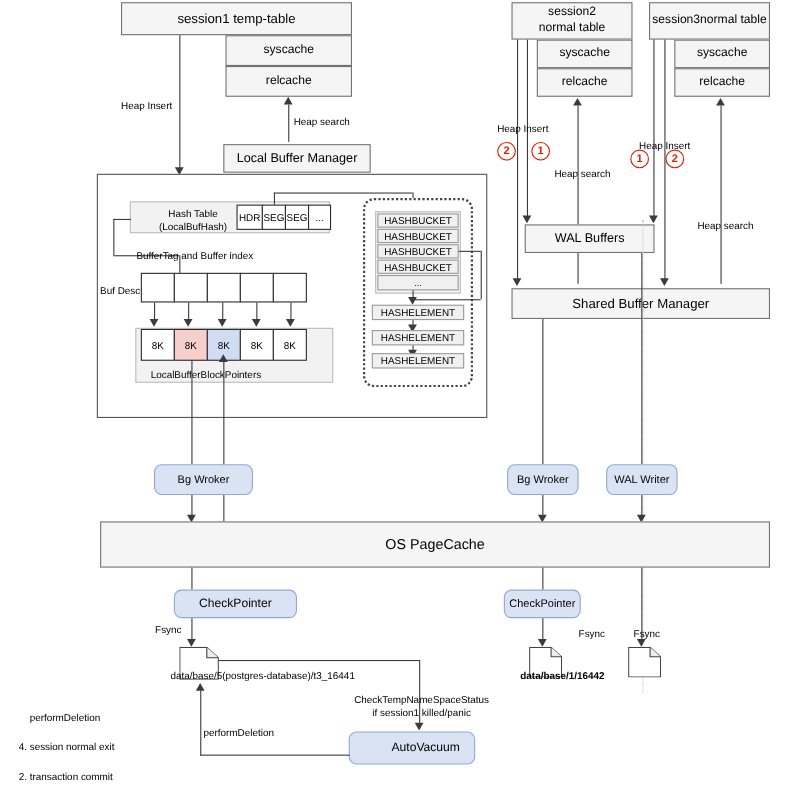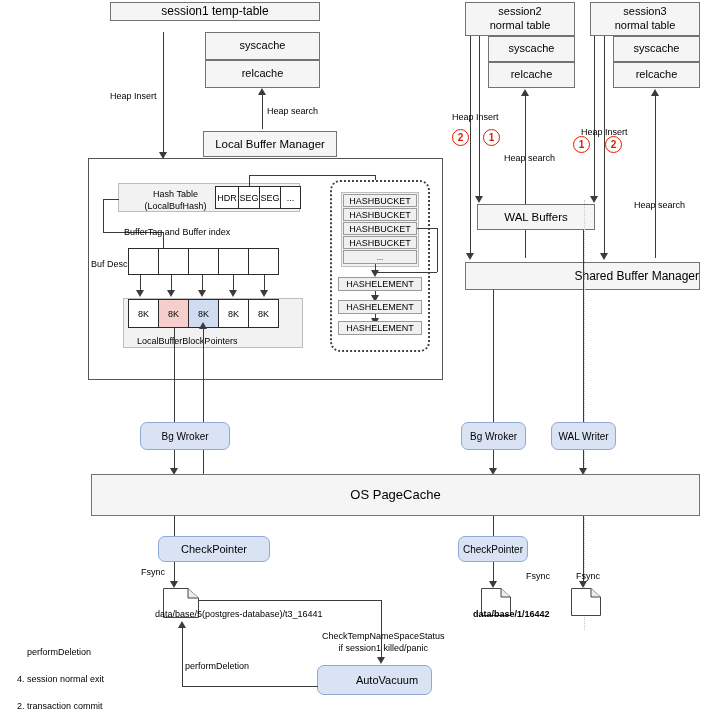--- a/index.html
+++ b/index.html
@@ -90,21 +90,21 @@
   .fileicon{position:absolute;}
   .fileicon svg{display:block;}
 
   .note{position:absolute;font-size:9px;line-height:1.5;white-space:pre;color:#000;}
 </style>
 </head>
 <body>
 
 <div id="canvas">
 
-  <div class="box" style="left:110px;top:2px;width:210px;height:19px;font-size:12px;">
+  <div class="box" style="left:110px;top:2px;width:210px;height:30px;font-size:12px;">
     <span>session1 temp-table</span>
   </div>
   <div class="box" style="left:205px;top:32px;width:115px;height:28px;">
     <span>syscache</span>
   </div>
   <div class="box" style="left:205px;top:60px;width:115px;height:28px;">
     <span>relcache</span>
   </div>
 
   <div class="vline" style="left:163px;top:32px;height:126px;"></div>
@@ -217,21 +217,21 @@
   <div class="vline" style="left:479px;top:36px;height:165px;"></div>
   <div class="arrowdown" style="left:475px;top:196px;"></div>
   <div class="vline" style="left:525px;top:96px;height:162px;"></div>
   <div class="arrowup" style="left:521px;top:89px;"></div>
 
   <div class="lbl" style="left:452px;top:111px;">Heap Insert</div>
   <div class="circnum" style="left:452px;top:129px;">2</div>
   <div class="circnum" style="left:483px;top:129px;">1</div>
   <div class="lbl" style="left:504px;top:152px;">Heap search</div>
 
-  <div class="box" style="left:590px;top:2px;width:110px;height:34px;flex-direction:column;">
+  <div class="box" style="left:590px;top:2px;width:110px;height:34px;">
     <span>session3</span>
     <span>normal table</span>
   </div>
   <div class="box" style="left:613px;top:36px;width:87px;height:26px;">
     <span>syscache</span>
   </div>
   <div class="box" style="left:613px;top:62px;width:87px;height:26px;">
     <span>relcache</span>
   </div>
 
@@ -243,21 +243,21 @@
   <div class="arrowup" style="left:651px;top:89px;"></div>
 
   <div class="lbl" style="left:581px;top:126px;">Heap Insert</div>
   <div class="circnum" style="left:573px;top:136px;">1</div>
   <div class="circnum" style="left:605px;top:136px;">2</div>
   <div class="lbl" style="left:634px;top:199px;">Heap search</div>
 
   <div class="box" style="left:477px;top:204px;width:118px;height:26px;font-size:11.5px;">
     <span>WAL Buffers</span>
   </div>
-  <div class="box" style="left:465px;top:262px;width:235px;height:28px;font-size:12px;justify-content:flex-end;">
+  <div class="box" style="left:465px;top:262px;width:235px;height:28px;font-size:12px;">
     <span>Shared Buffer Manager</span>
   </div>
 
   <div class="dottedguide" style="left:584px;top:200px;height:430px;"></div>
 
   <div class="vline" style="left:493px;top:290px;height:132px;"></div>
   <div class="vline" style="left:583px;top:230px;height:192px;"></div>
 
   <div class="rounded" style="left:140px;top:422px;width:90px;height:28px;">
     <span>Bg Wroker</span>

